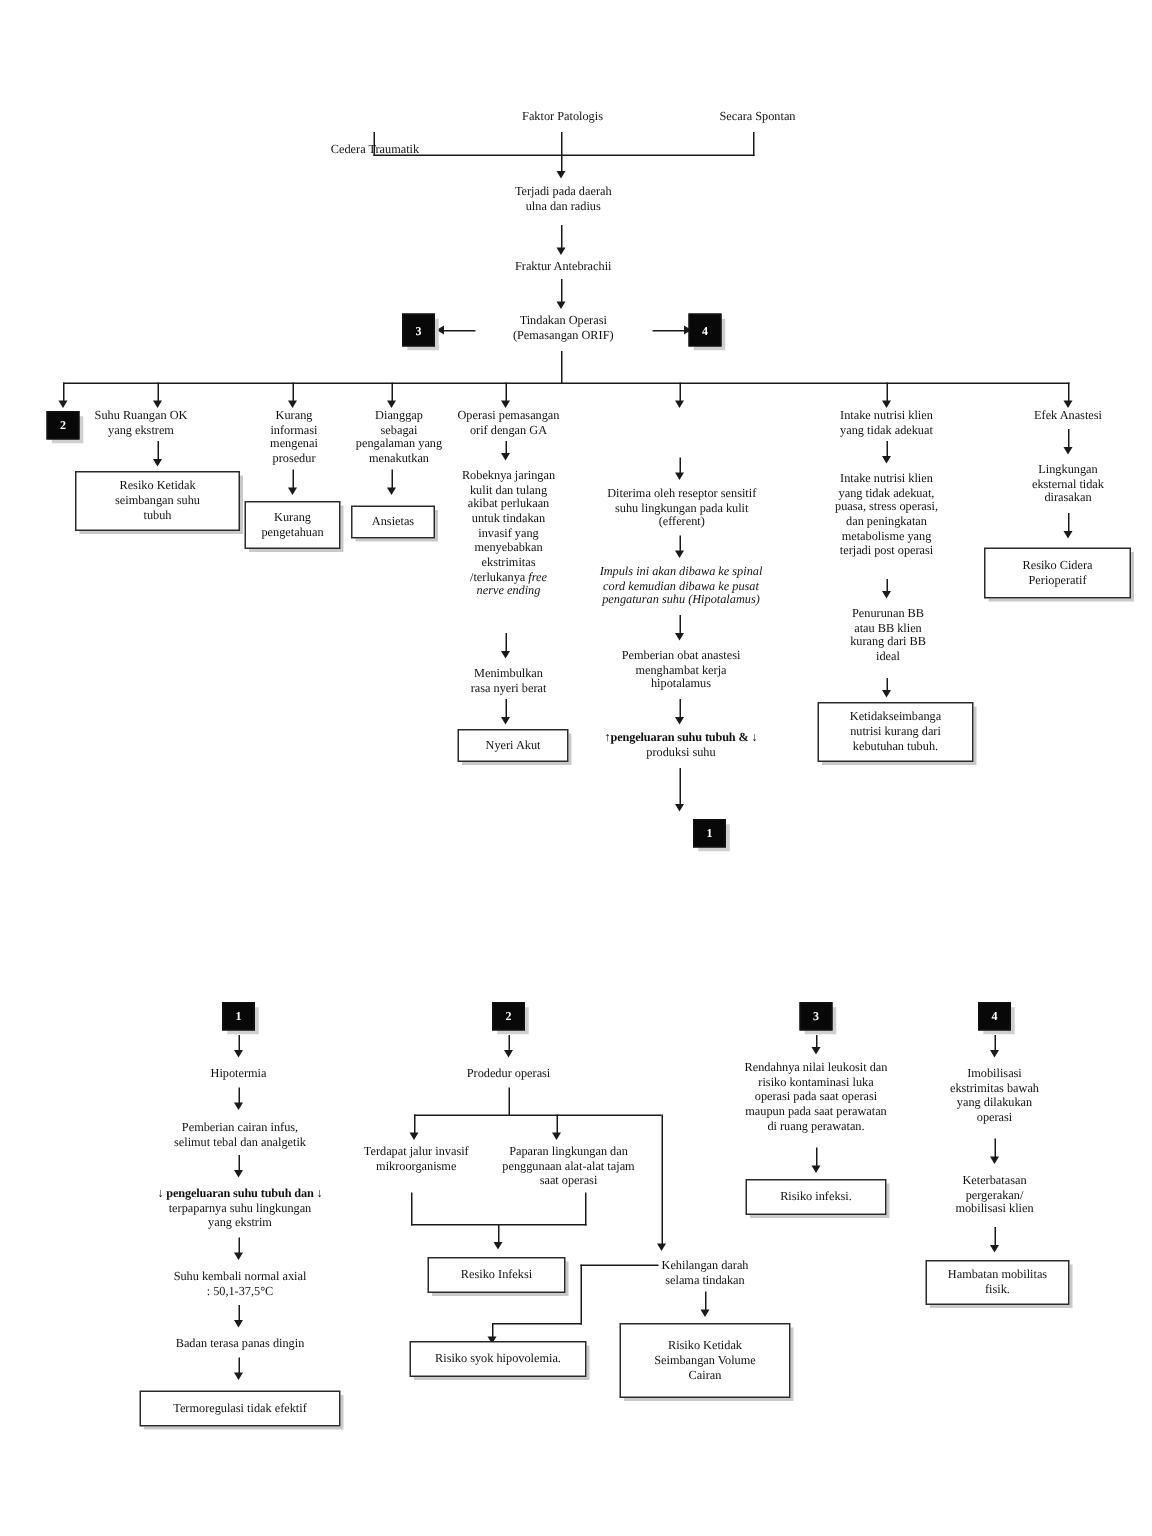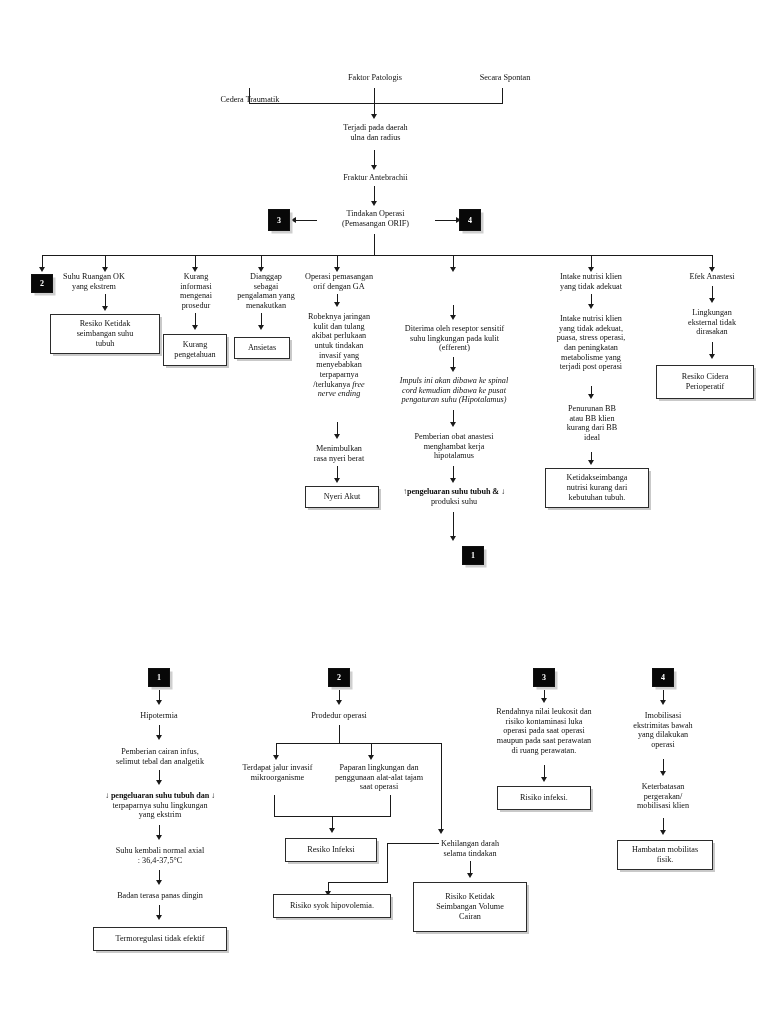--- a/index.html
+++ b/index.html
@@ -183,21 +183,21 @@
   <div class="vline" style="left:337px;top:294px;height:10px;"></div>
   <div class="arrow-d" style="left:334px;top:302px;"></div>
 
   <div class="node plain" style="left:295px;top:312px;width:88px;">
     <div>Robeknya jaringan</div>
     <div>kulit dan tulang</div>
     <div>akibat perlukaan</div>
     <div>untuk tindakan</div>
     <div>invasif yang</div>
     <div>menyebabkan</div>
-    <div>terpaparnya</div>
+    <div>ekstrimitas</div>
     <div>
       <span>/terlukanya</span>
       <span class="ital">free</span>
     </div>
     <div class="ital">nerve ending</div>
   </div>
   <div class="vline" style="left:337px;top:422px;height:14px;"></div>
   <div class="arrow-d" style="left:334px;top:434px;"></div>
 
   <div class="node plain" style="left:297px;top:444px;width:84px;">
@@ -315,21 +315,21 @@
   <div class="node plain" style="left:92px;top:791px;width:136px;">
     <div class="bold-s nowrapline">↓ pengeluaran suhu tubuh dan ↓</div>
     <div>terpaparnya suhu lingkungan</div>
     <div>yang ekstrim</div>
   </div>
   <div class="vline" style="left:159px;top:825px;height:12px;"></div>
   <div class="arrow-d" style="left:156px;top:835px;"></div>
 
   <div class="node plain" style="left:100px;top:846px;width:120px;">
     <div>Suhu kembali normal axial</div>
-    <div>: 36,4-37,5°C</div>
+    <div>: 50,1-37,5°C</div>
   </div>
   <div class="vline" style="left:159px;top:870px;height:12px;"></div>
   <div class="arrow-d" style="left:156px;top:880px;"></div>
 
   <div class="node plain" style="left:100px;top:891px;width:120px;">Badan terasa panas dingin</div>
   <div class="vline" style="left:159px;top:905px;height:12px;"></div>
   <div class="arrow-d" style="left:156px;top:915px;"></div>
 
   <div class="node boxed" style="left:93px;top:927px;width:134px;height:24px;">Termoregulasi tidak efektif</div>
 

